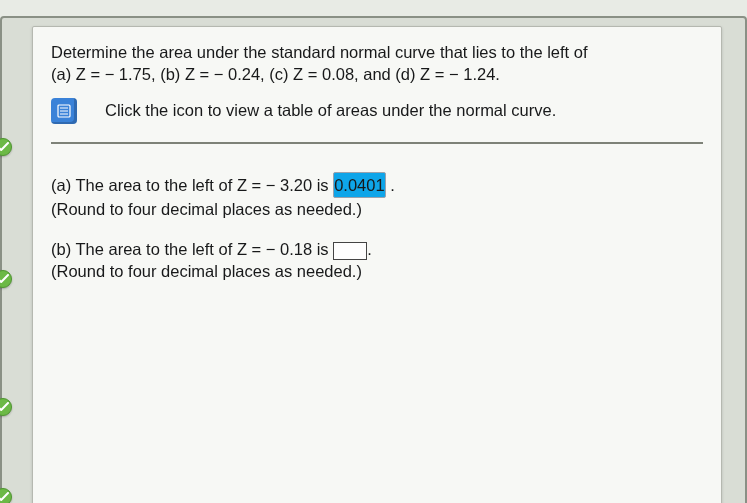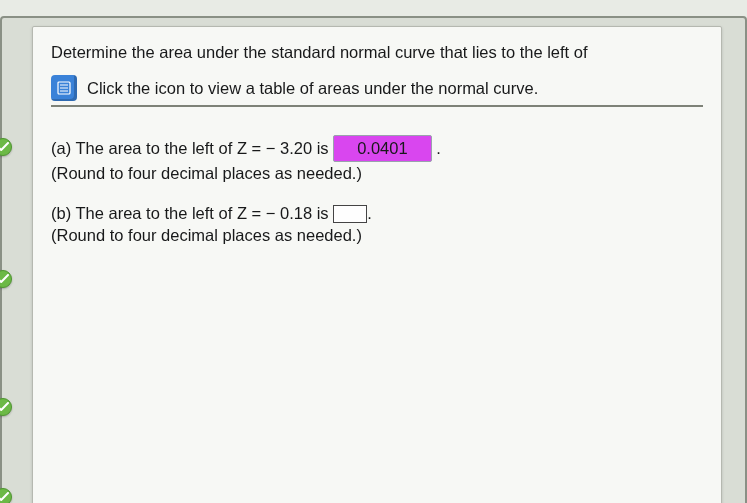--- a/index.html
+++ b/index.html
@@ -37,22 +37,22 @@
       font-size: 16.5px;
       color: #18191a;
       line-height: 1.35;
     }
     .question-text {
       margin-bottom: 12px;
     }
     .icon-row {
       display: flex;
       align-items: center;
-      gap: 10px;
-      margin-bottom: 4px;
+      gap: 28px;
+      margin-bottom: 18px;
     }
     .book-icon {
       width: 26px;
       height: 26px;
       background: #3a82d8;
       border-radius: 4px;
       display: flex;
       align-items: center;
       justify-content: center;
       flex-shrink: 0;
@@ -64,22 +64,22 @@
     }
     .divider {
       border: none;
       border-top: 2px solid #7e8278;
       margin-bottom: 28px;
     }
     .answer-block {
       margin-bottom: 18px;
     }
     .filled-answer {
-      background: #d946ef;
-      padding: 1px 23px;
+      background: #0ea5e9;
+      padding: 1px 0;
       border: 1px solid #9aa2ad;
       border-radius: 2px;
       display: inline-block;
       min-width: 50px;
       text-align: center;
     }
     .empty-answer {
       border: 1px solid #444;
       display: inline-block;
       width: 34px;
@@ -140,20 +140,21 @@
       <svg viewBox="0 0 12 10">
           <path d="M1 5 L4.2 8 L11 1" stroke="#fff" stroke-width="2" fill="none" stroke-linecap="round" stroke-linejoin="round"></path>
         </svg>
     </div>
   </div>
 
   <div class="inner-panel">
 
     <div class="question-text">
       <div>Determine the area under the standard normal curve that lies to the left of</div>
+      <div>(a) Z = − 1.75, (b) Z = − 0.24, (c) Z = 0.08, and (d) Z = − 1.24.</div>
     </div>
 
     <div class="icon-row">
       <div class="book-icon">
         <svg viewBox="0 0 16 16">
           <rect x="2" y="2" width="12" height="12" rx="1" fill="none" stroke="#fff" stroke-width="1.2"></rect>
           <line x1="4" y1="5" x2="12" y2="5" stroke="#fff" stroke-width="1"></line>
           <line x1="4" y1="8" x2="12" y2="8" stroke="#fff" stroke-width="1"></line>
           <line x1="4" y1="11" x2="12" y2="11" stroke="#fff" stroke-width="1"></line>
         </svg>

